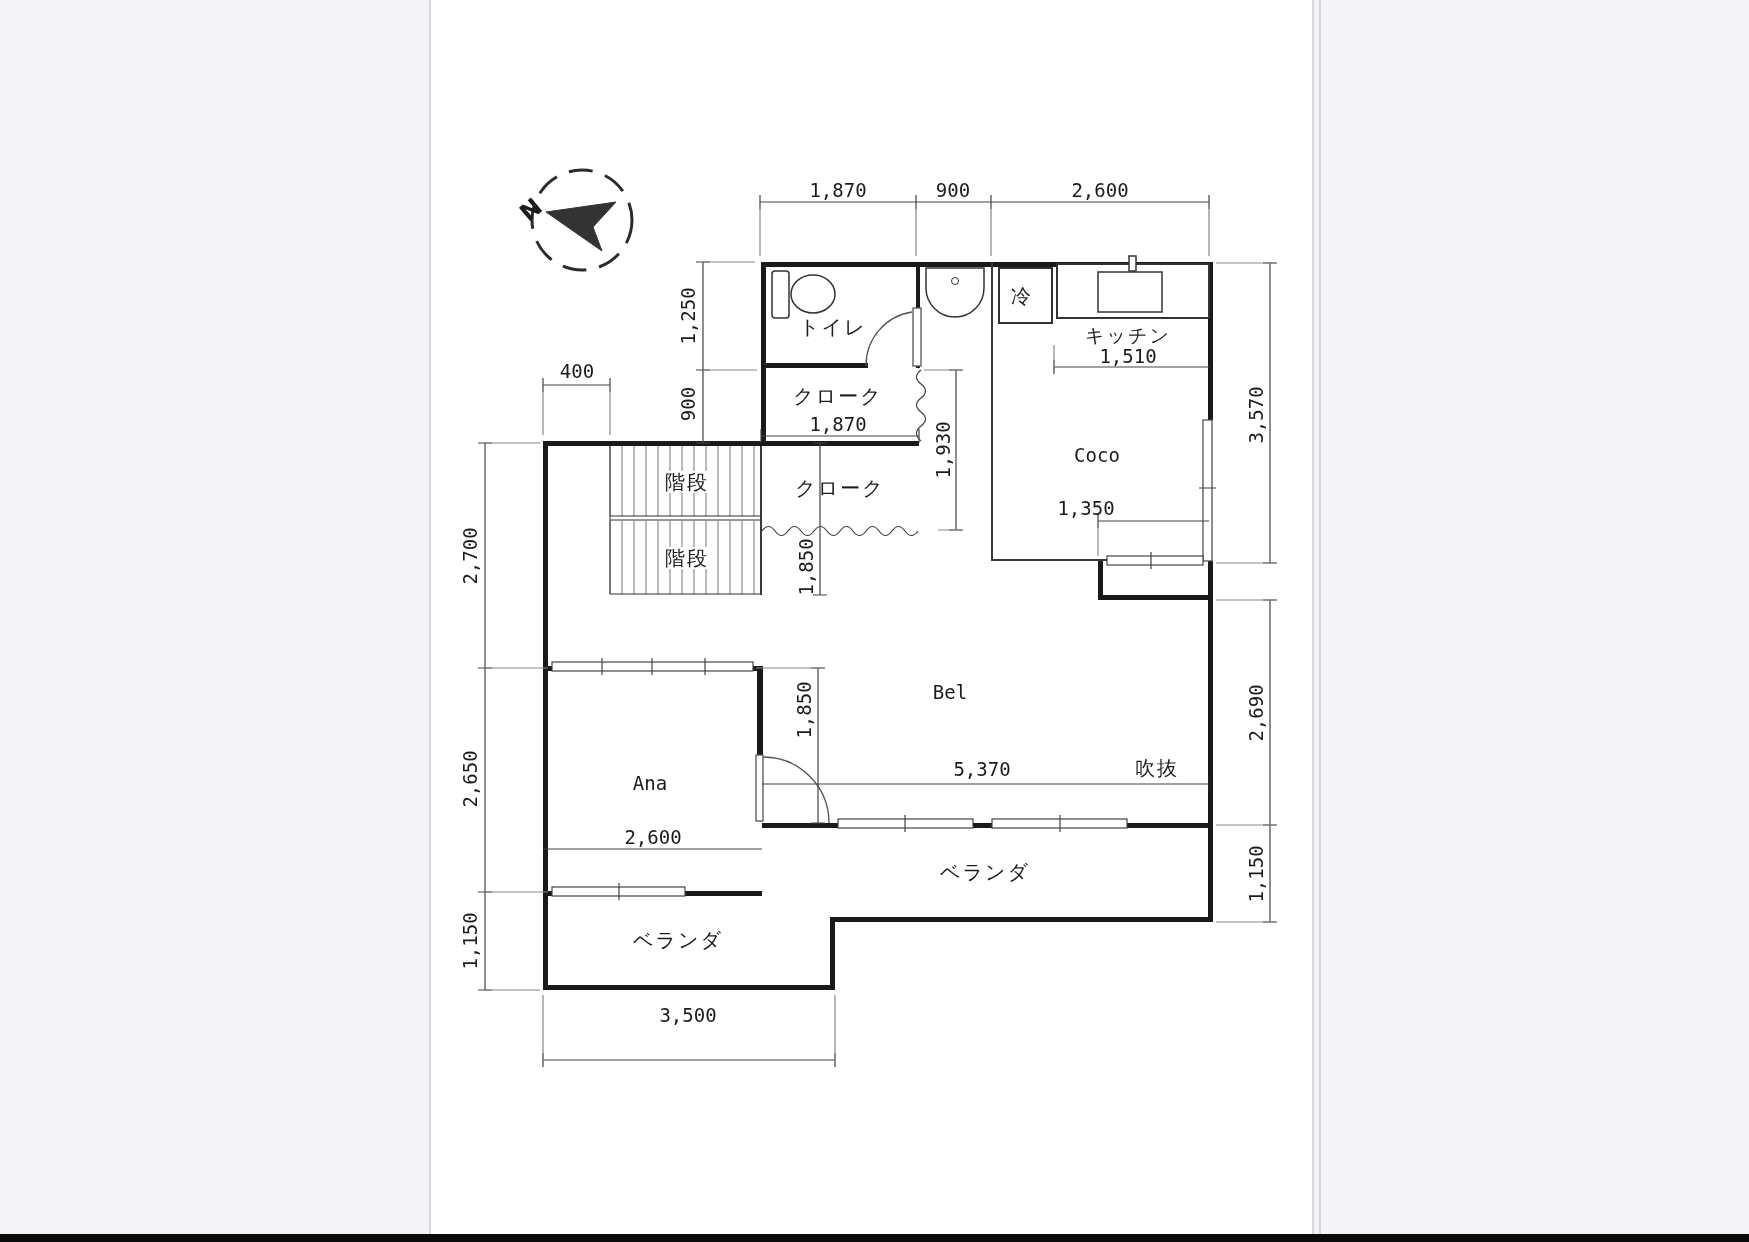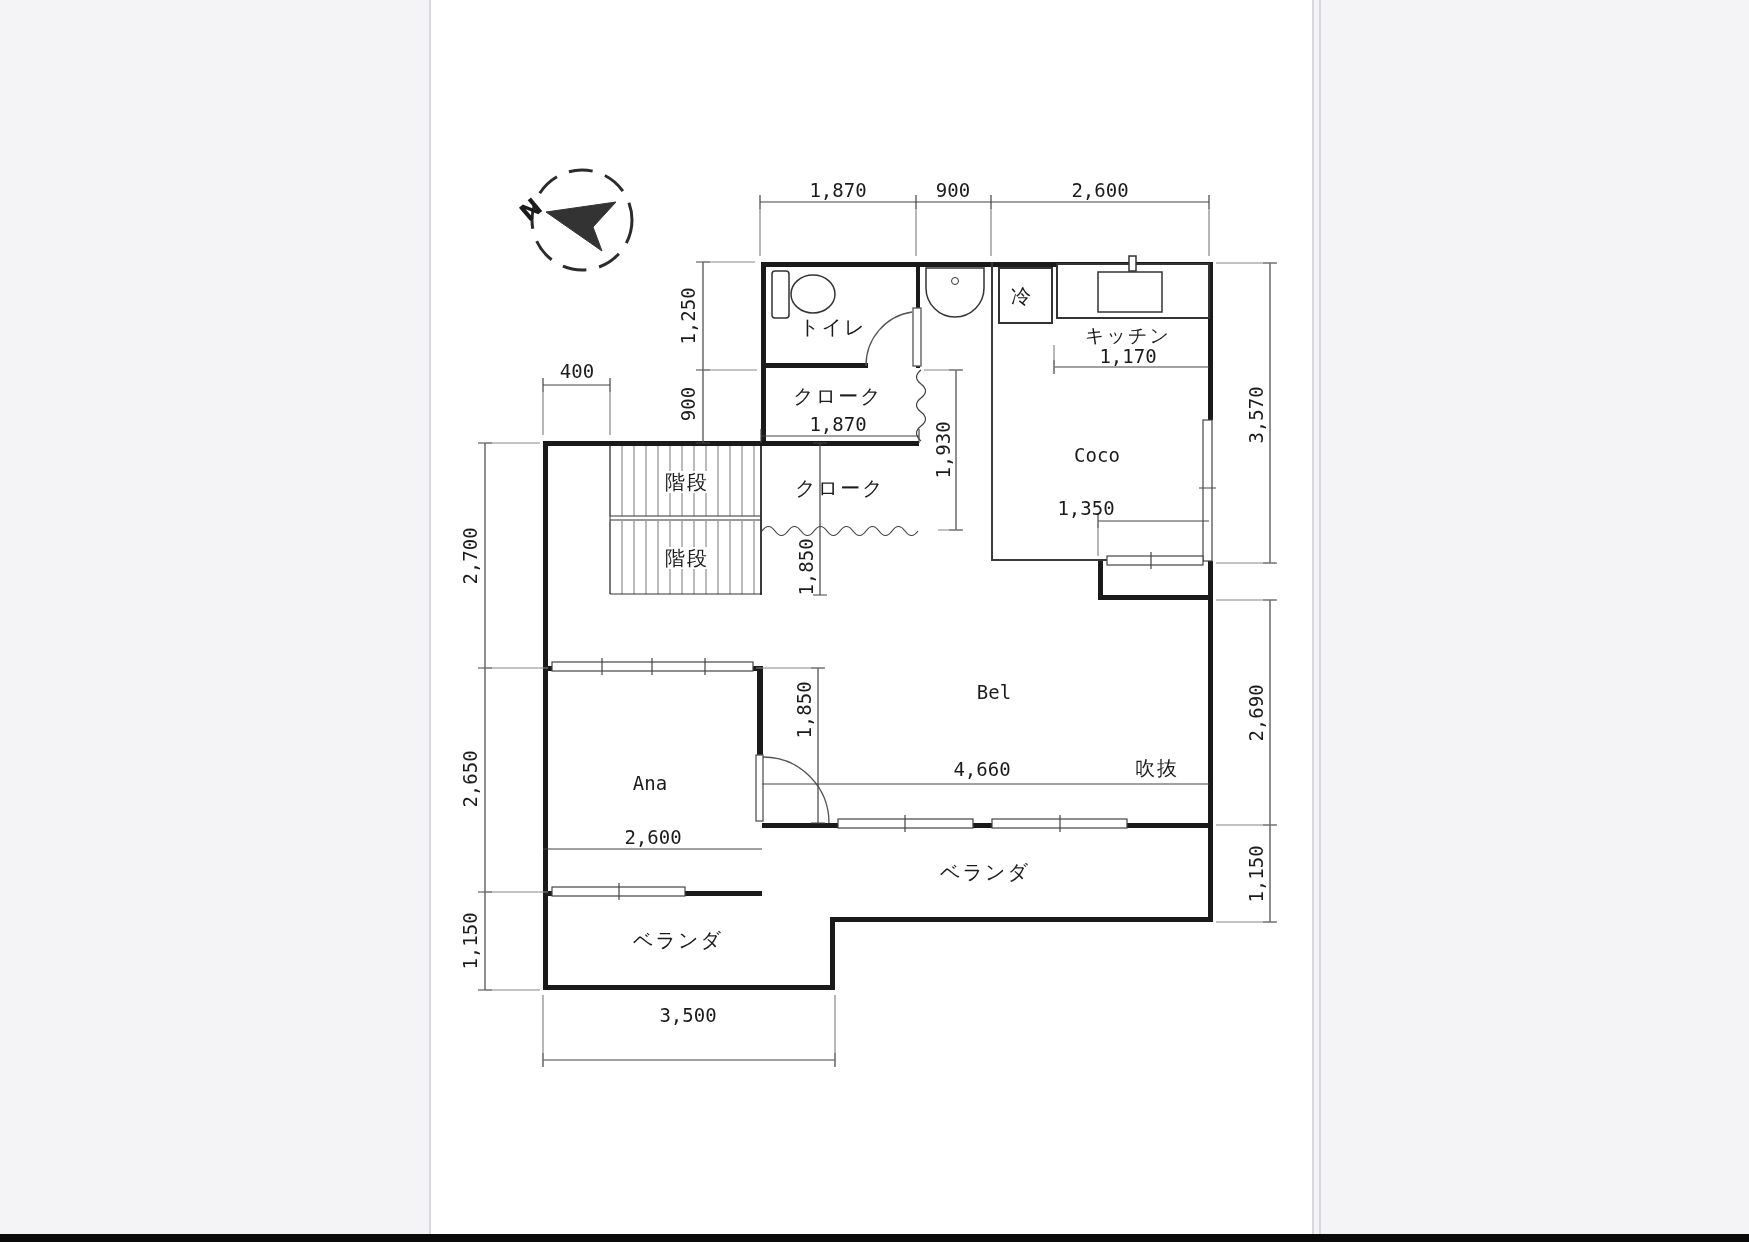--- a/index.html
+++ b/index.html
@@ -173,49 +173,49 @@
 
 <div class="lbl north" style="left:531px;top:210px">N</div>
 
 <div class="lbl num" style="left:838px;top:190px">1,870</div>
 <div class="lbl num" style="left:953px;top:190px">900</div>
 <div class="lbl num" style="left:1100px;top:190px">2,600</div>
 
 <div class="lbl" style="left:833px;top:327px">トイレ</div>
 <div class="lbl" style="left:1022px;top:296px">冷</div>
 <div class="lbl small" style="left:1128px;top:335px">キッチン</div>
-<div class="lbl num" style="left:1128px;top:356px">1,170</div>
+<div class="lbl num" style="left:1128px;top:356px">1,510</div>
 
 <div class="lbl" style="left:838px;top:396px">クローク</div>
 <div class="lbl num" style="left:838px;top:424px">1,870</div>
 <div class="lbl" style="left:840px;top:488px">クローク</div>
 
 <div class="lbl num v" style="left:688px;top:316px">1,250</div>
 <div class="lbl num v" style="left:688px;top:404px">900</div>
 <div class="lbl num" style="left:577px;top:371px">400</div>
 
 <div class="lbl num" style="left:1097px;top:455px">Coco</div>
 <div class="lbl num v" style="left:943px;top:450px">1,930</div>
 <div class="lbl num v" style="left:1256px;top:415px">3,570</div>
 
 <div class="lbl onstairs" style="left:687px;top:482px">階段</div>
 <div class="lbl onstairs" style="left:687px;top:558px">階段</div>
 
 <div class="lbl num v" style="left:470px;top:556px">2,700</div>
 <div class="lbl num v" style="left:806px;top:567px">1,850</div>
 <div class="lbl num" style="left:1086px;top:508px">1,350</div>
 
-<div class="lbl num" style="left:994px;top:692px">Bel</div>
+<div class="lbl num" style="left:950px;top:692px">Bel</div>
 <div class="lbl num v" style="left:804px;top:710px">1,850</div>
 <div class="lbl num v" style="left:1256px;top:713px">2,690</div>
 
 <div class="lbl num" style="left:650px;top:783px">Ana</div>
 <div class="lbl num v" style="left:470px;top:779px">2,650</div>
 
-<div class="lbl num" style="left:982px;top:769px">4,660</div>
+<div class="lbl num" style="left:982px;top:769px">5,370</div>
 <div class="lbl" style="left:1157px;top:768px">吹抜</div>
 <div class="lbl num" style="left:653px;top:837px">2,600</div>
 
 <div class="lbl" style="left:985px;top:872px">ベランダ</div>
 <div class="lbl num v" style="left:1256px;top:874px">1,150</div>
 <div class="lbl num v" style="left:470px;top:941px">1,150</div>
 <div class="lbl" style="left:678px;top:940px">ベランダ</div>
 <div class="lbl num" style="left:688px;top:1015px">3,500</div>
 
 <div class="bottombar"></div>

